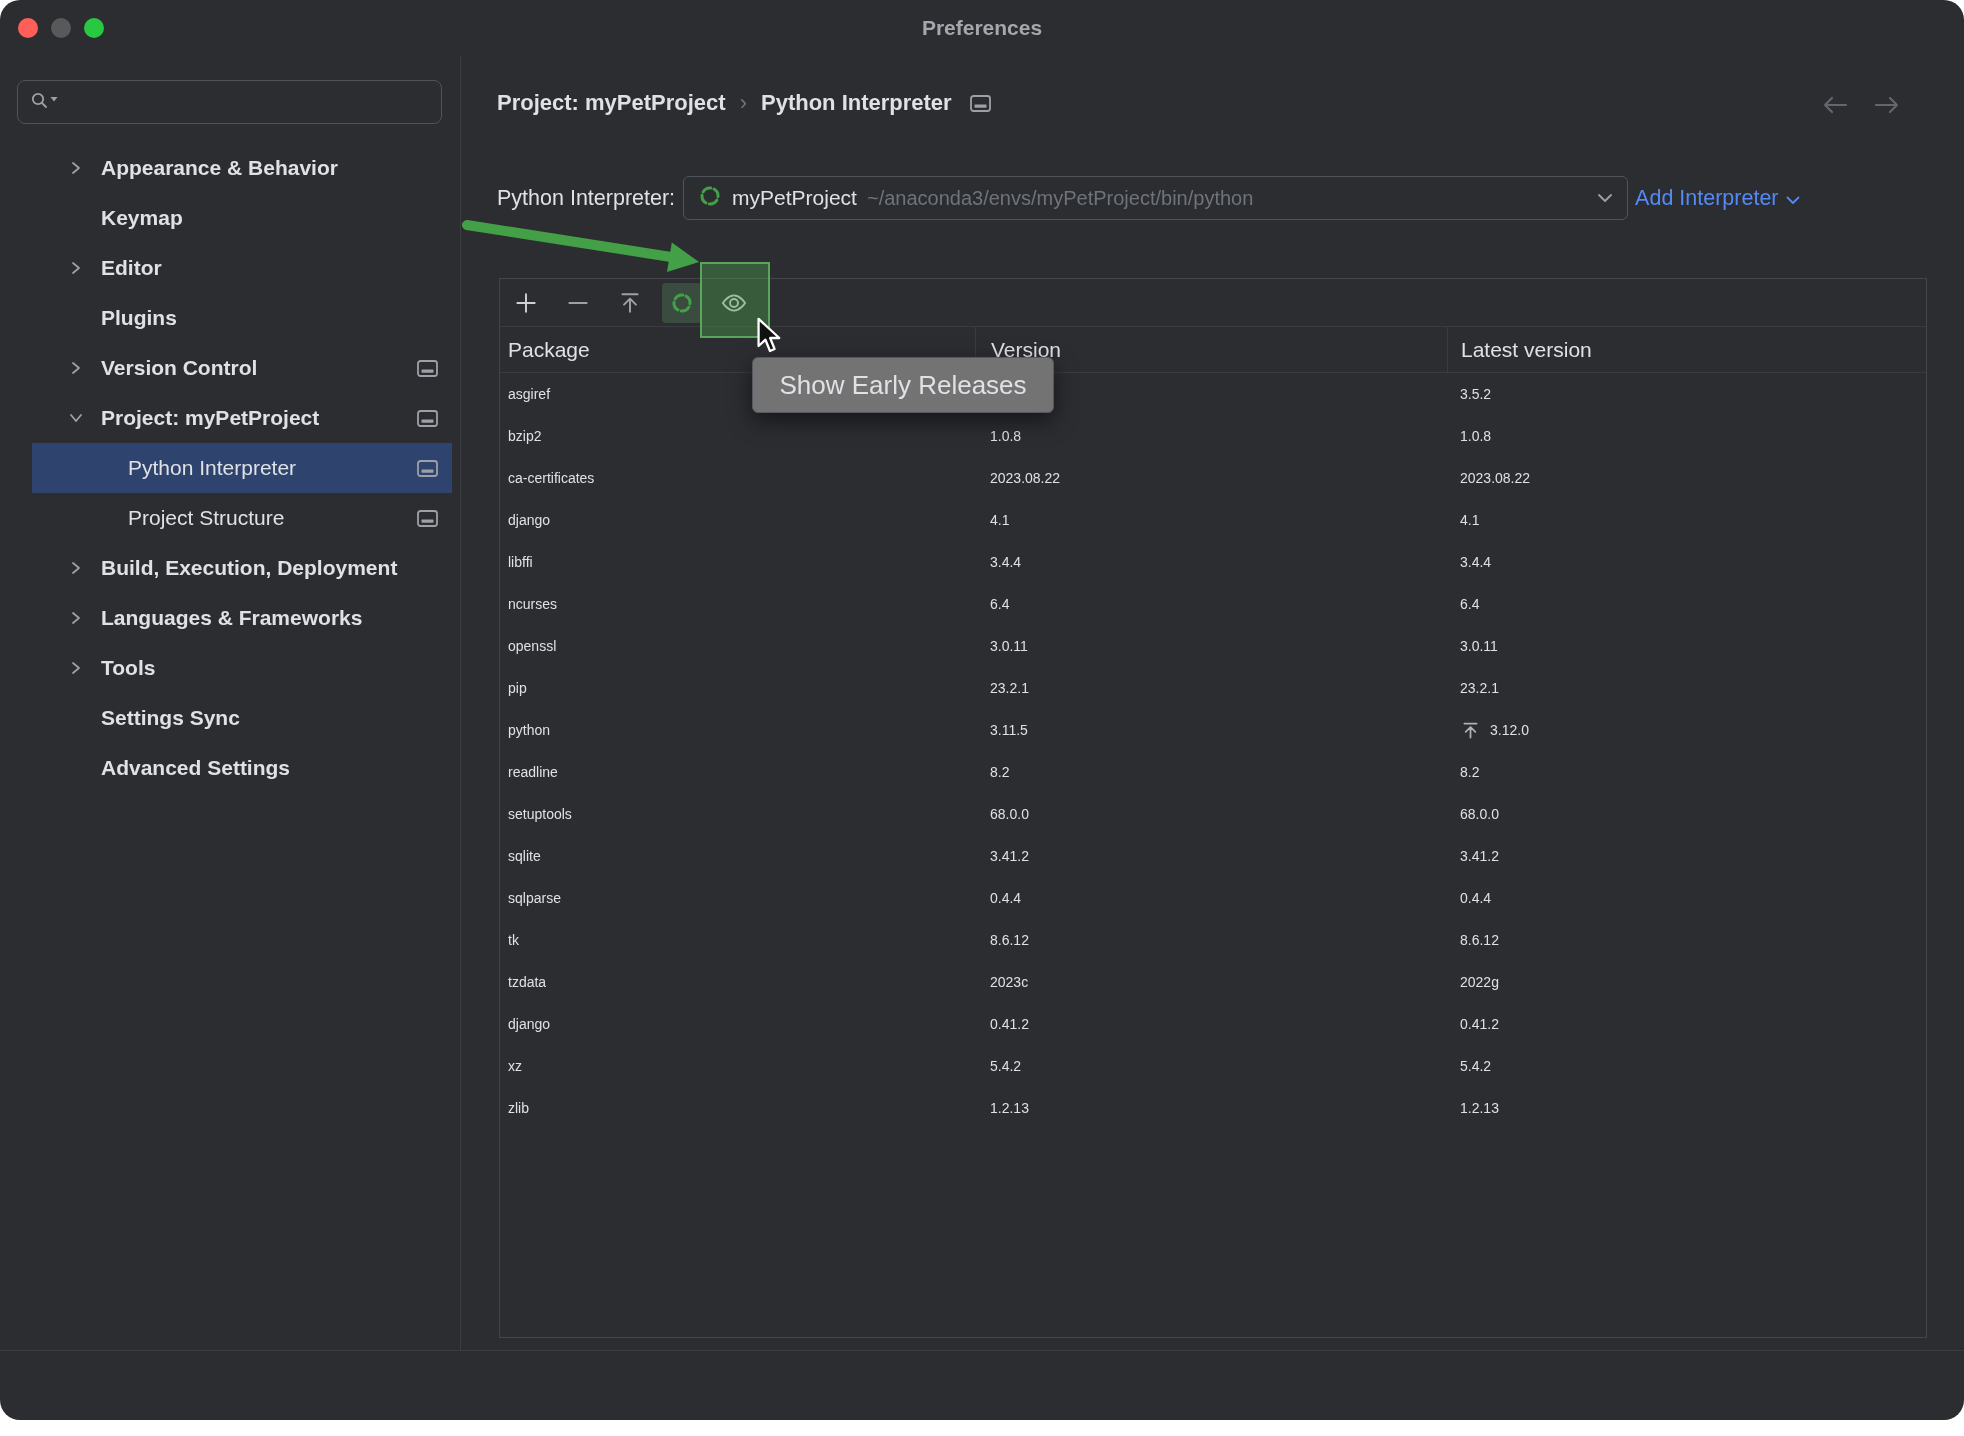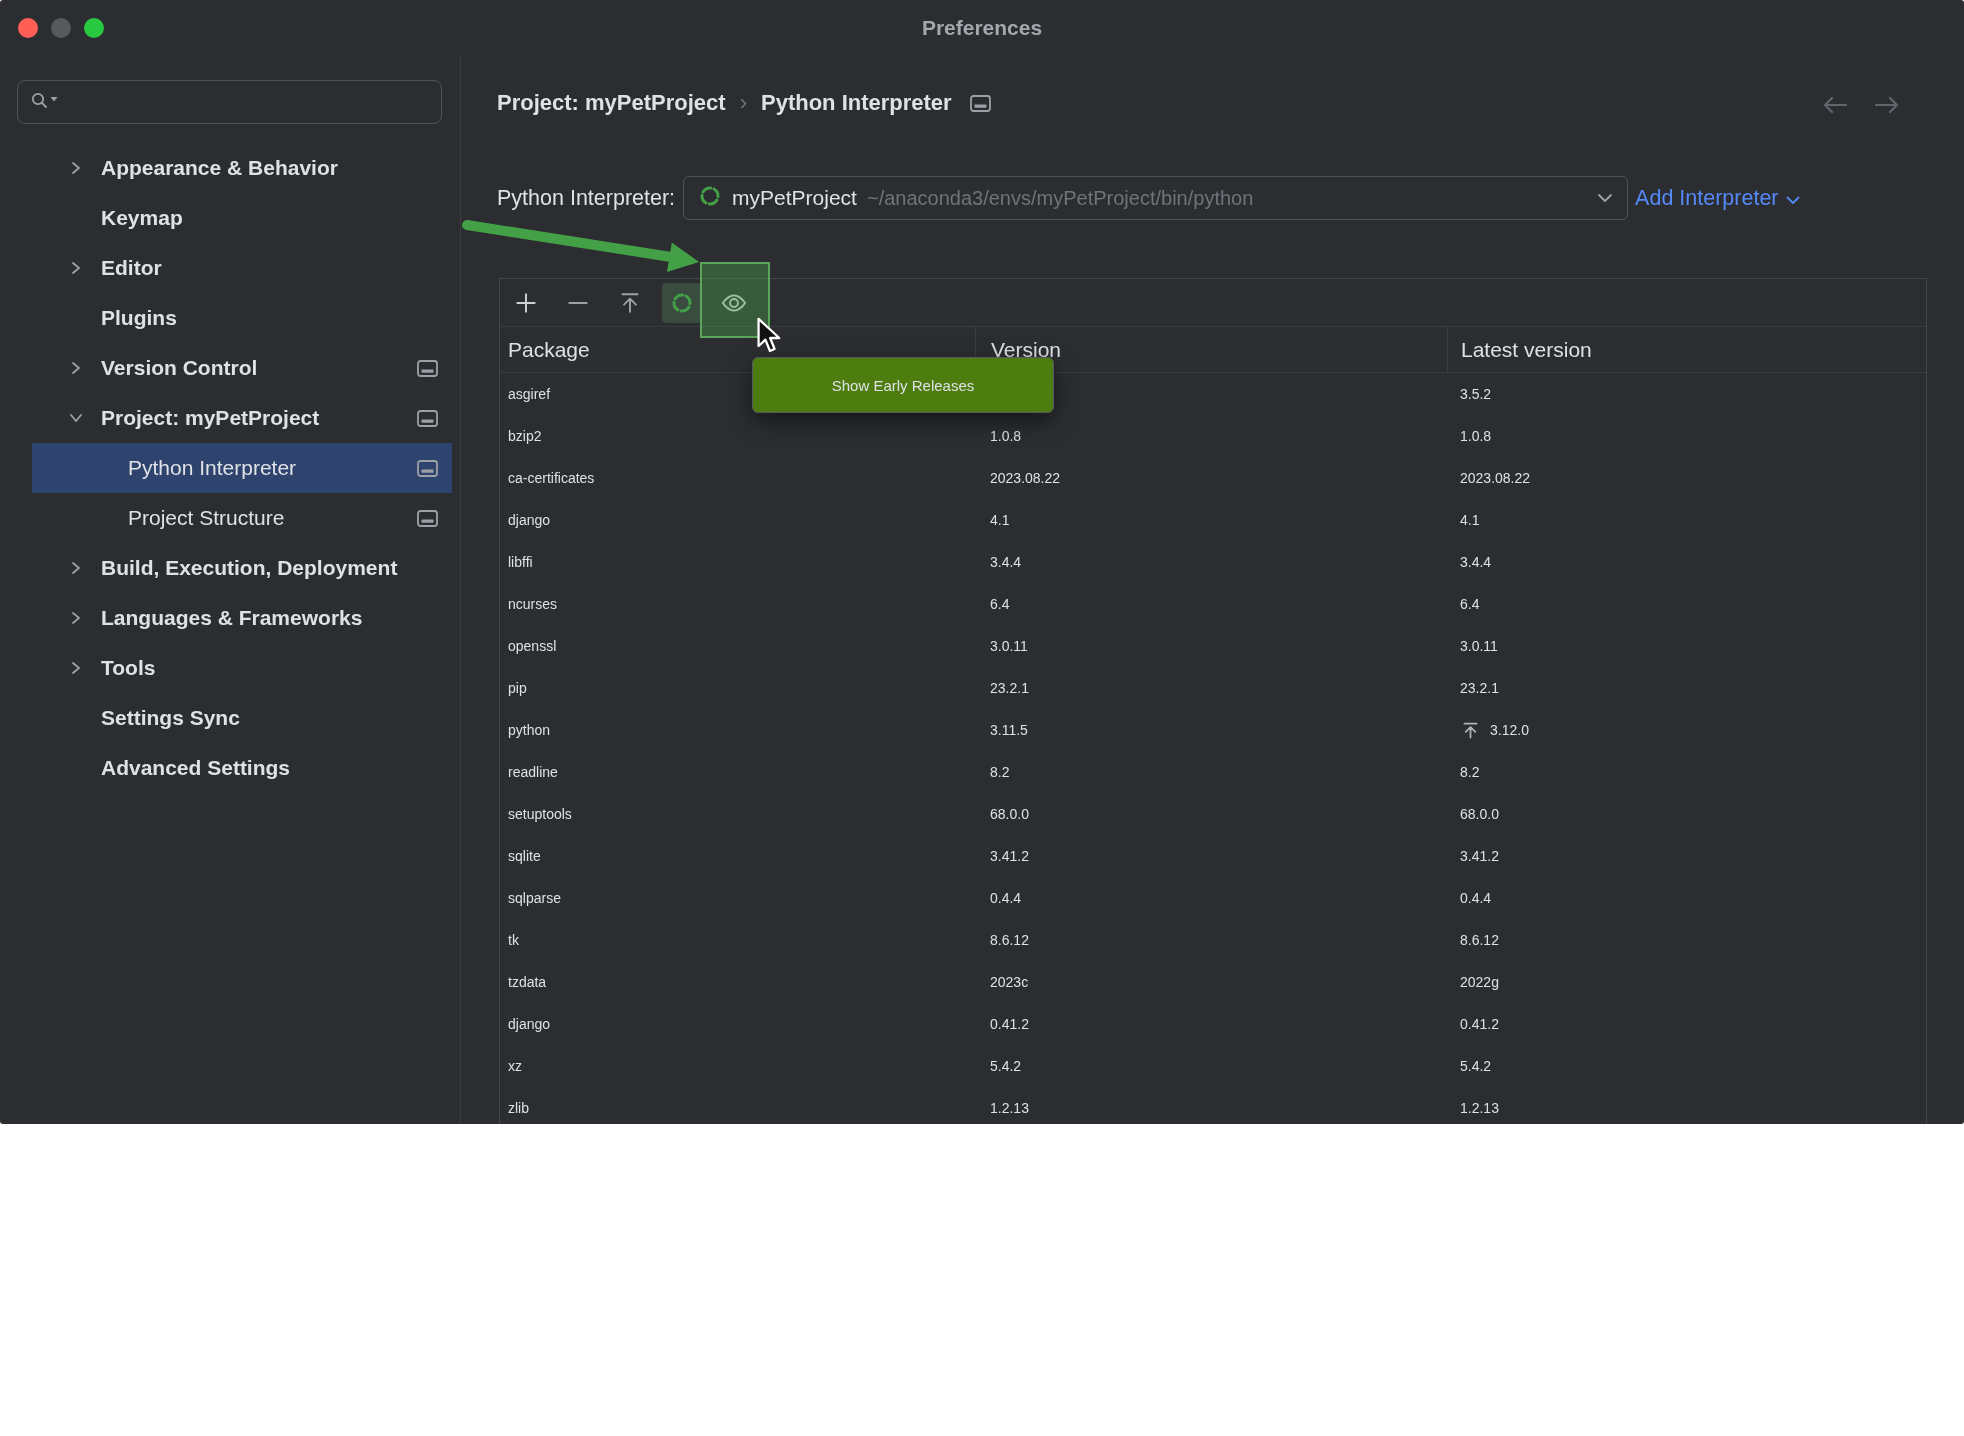--- a/index.html
+++ b/index.html
@@ -1,22 +1,22 @@
 <!DOCTYPE html>
 <html><head>
 <meta charset="utf-8">
 <style>
   * { margin:0; padding:0; box-sizing:border-box; }
   html, body { background:#ffffff; }
   body { font-family:"Liberation Sans", sans-serif; }
 
   .window {
-    position:relative; width:1964px; height:1124px;
+    position:relative; width:1964px; height:1420px;
     background:#2b2d30; color:#dfe1e5; overflow:hidden;
-    border-radius:3px;
+    border-radius:20px;
   }
 
   
   .titlebar { position:absolute; left:0; top:0; width:100%; height:56px;
     display:flex; align-items:center; justify-content:center; }
   .lights { position:absolute; left:18px; top:18px; display:flex; gap:13px; }
   .light { width:20px; height:20px; border-radius:50%; display:inline-block; }
   .light.red { background:#ff5f57; }
   .light.gray { background:#57595b; }
   .light.green { background:#28c840; }
@@ -77,22 +77,22 @@
   .pkg-row { display:flex; height:42px; align-items:center; font-size:14px; }
   .pkg-row .c1 { width:475px; padding-left:8px; }
   .pkg-row .c2 { width:472px; padding-left:15px; }
   .pkg-row .c3 { flex:1; padding-left:13px; display:flex; align-items:center; gap:9px; }
 
   
   .annotation-box { position:absolute; left:700px; top:262px; width:70px; height:76px;
     background:rgba(74,150,74,0.45); border:2px solid rgba(98,178,98,0.85); z-index:15; }
   .annotation-arrow { position:absolute; left:437px; top:195px; z-index:16; pointer-events:none; }
   .tooltipbox { position:absolute; left:752px; top:357px; width:302px; height:56px;
-    background:#4d7c0f; border:1px solid #55585e; border-radius:6px;
-    display:flex; align-items:center; justify-content:center; font-size:15px;
+    background:#737373; border:1px solid #55585e; border-radius:6px;
+    display:flex; align-items:center; justify-content:center; font-size:26px;
     box-shadow:0 8px 22px rgba(0,0,0,0.5); z-index:20; }
   .cursor { position:absolute; left:752px; top:316px; z-index:30; pointer-events:none; }
 
   
   .footer { position:absolute; left:0; top:1350px; width:100%; height:86px;
     border-top:1px solid #393b40; }
 </style>
 </head>
 <body>
 

